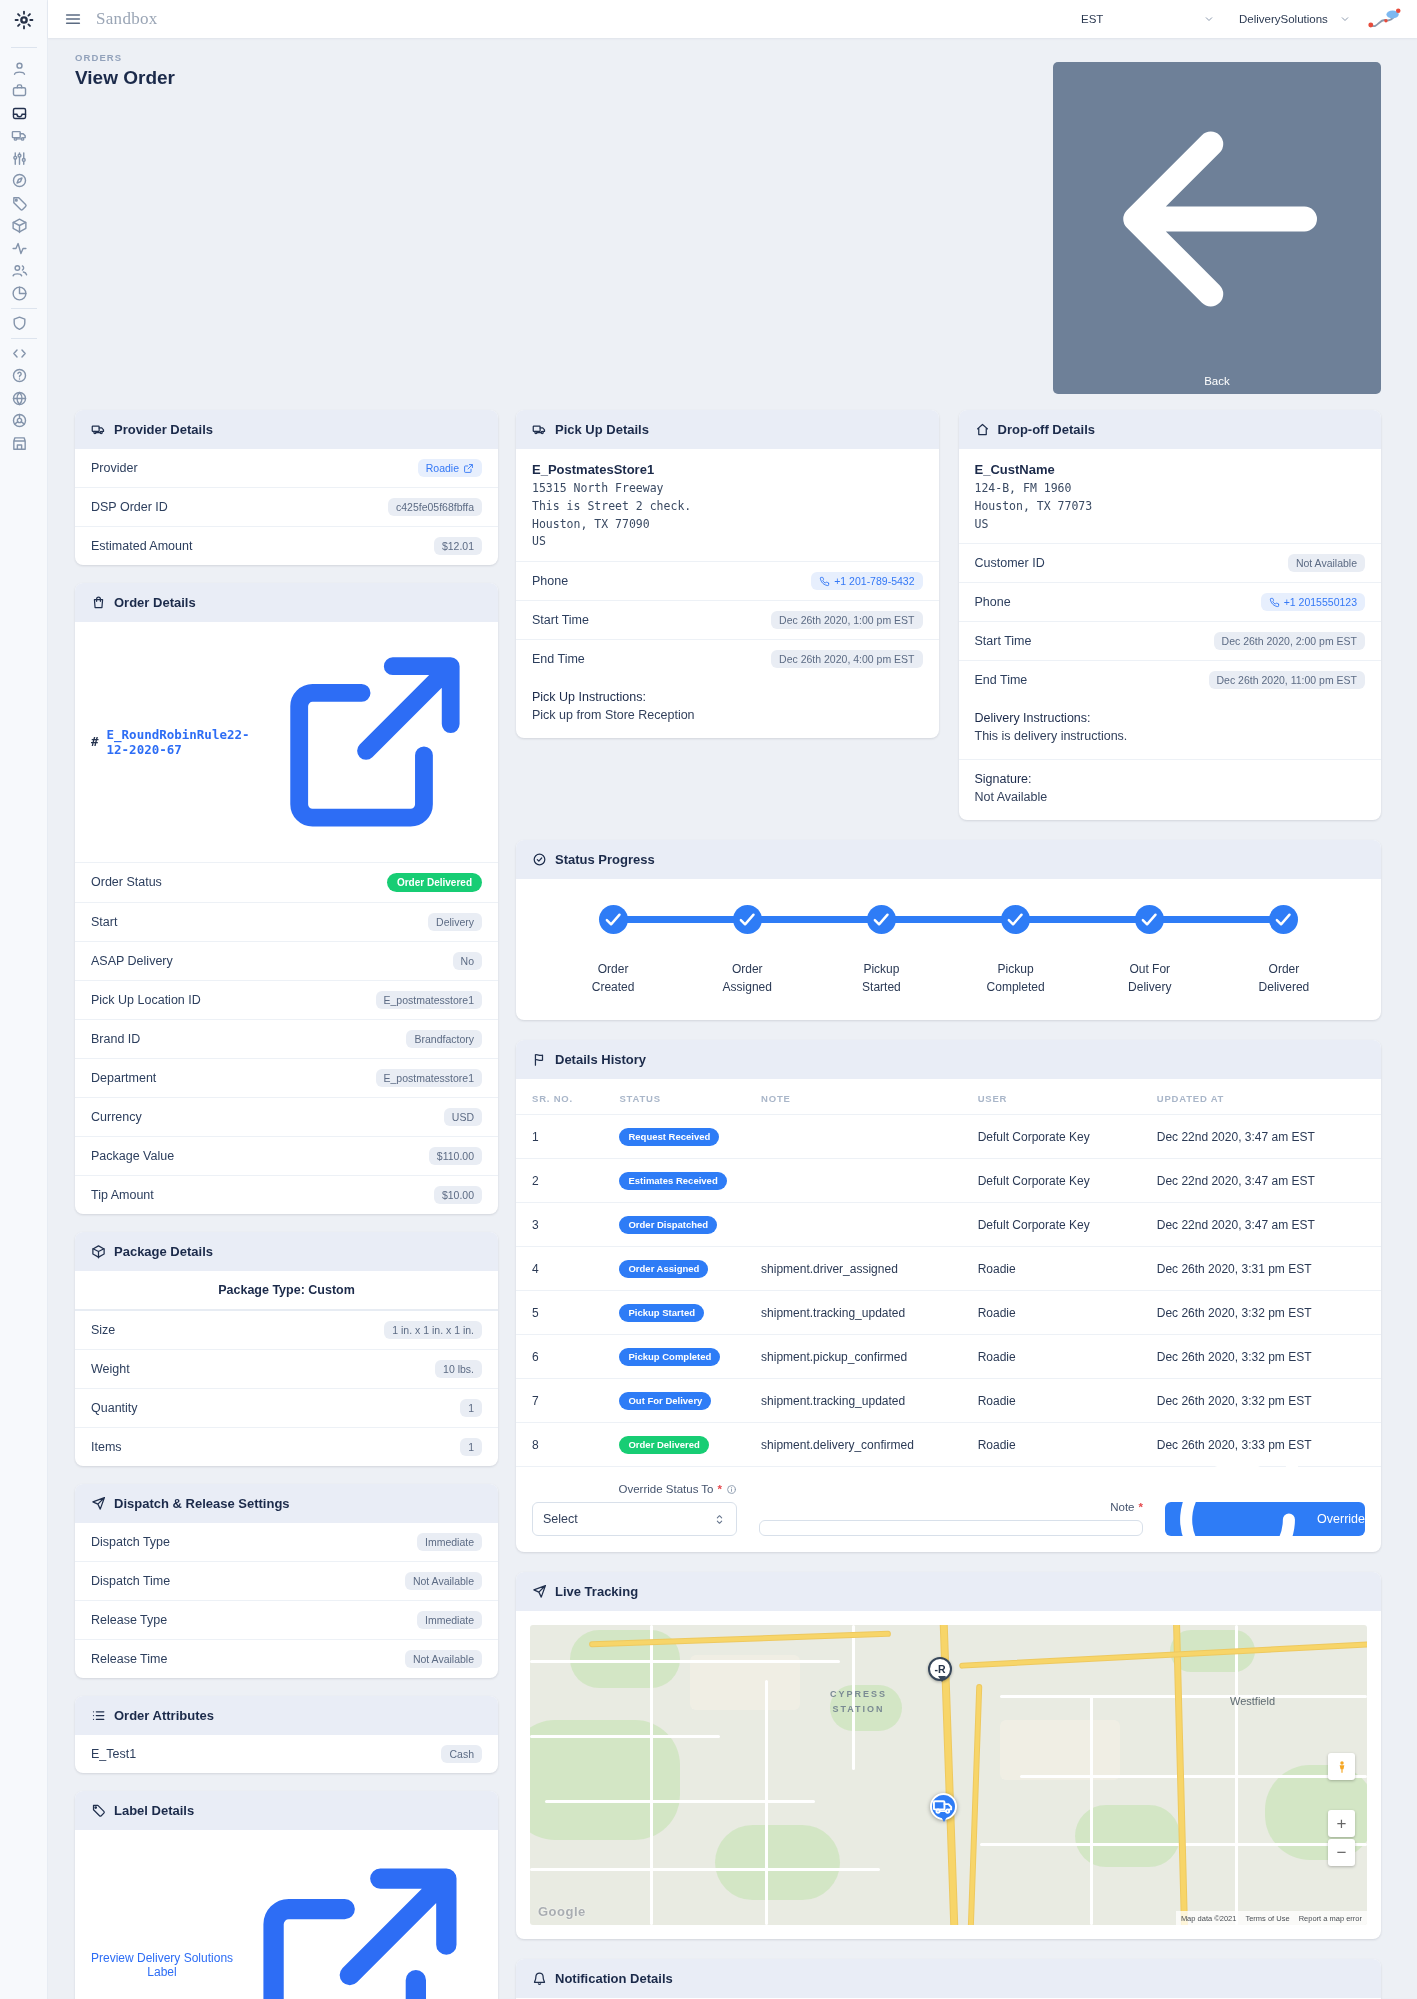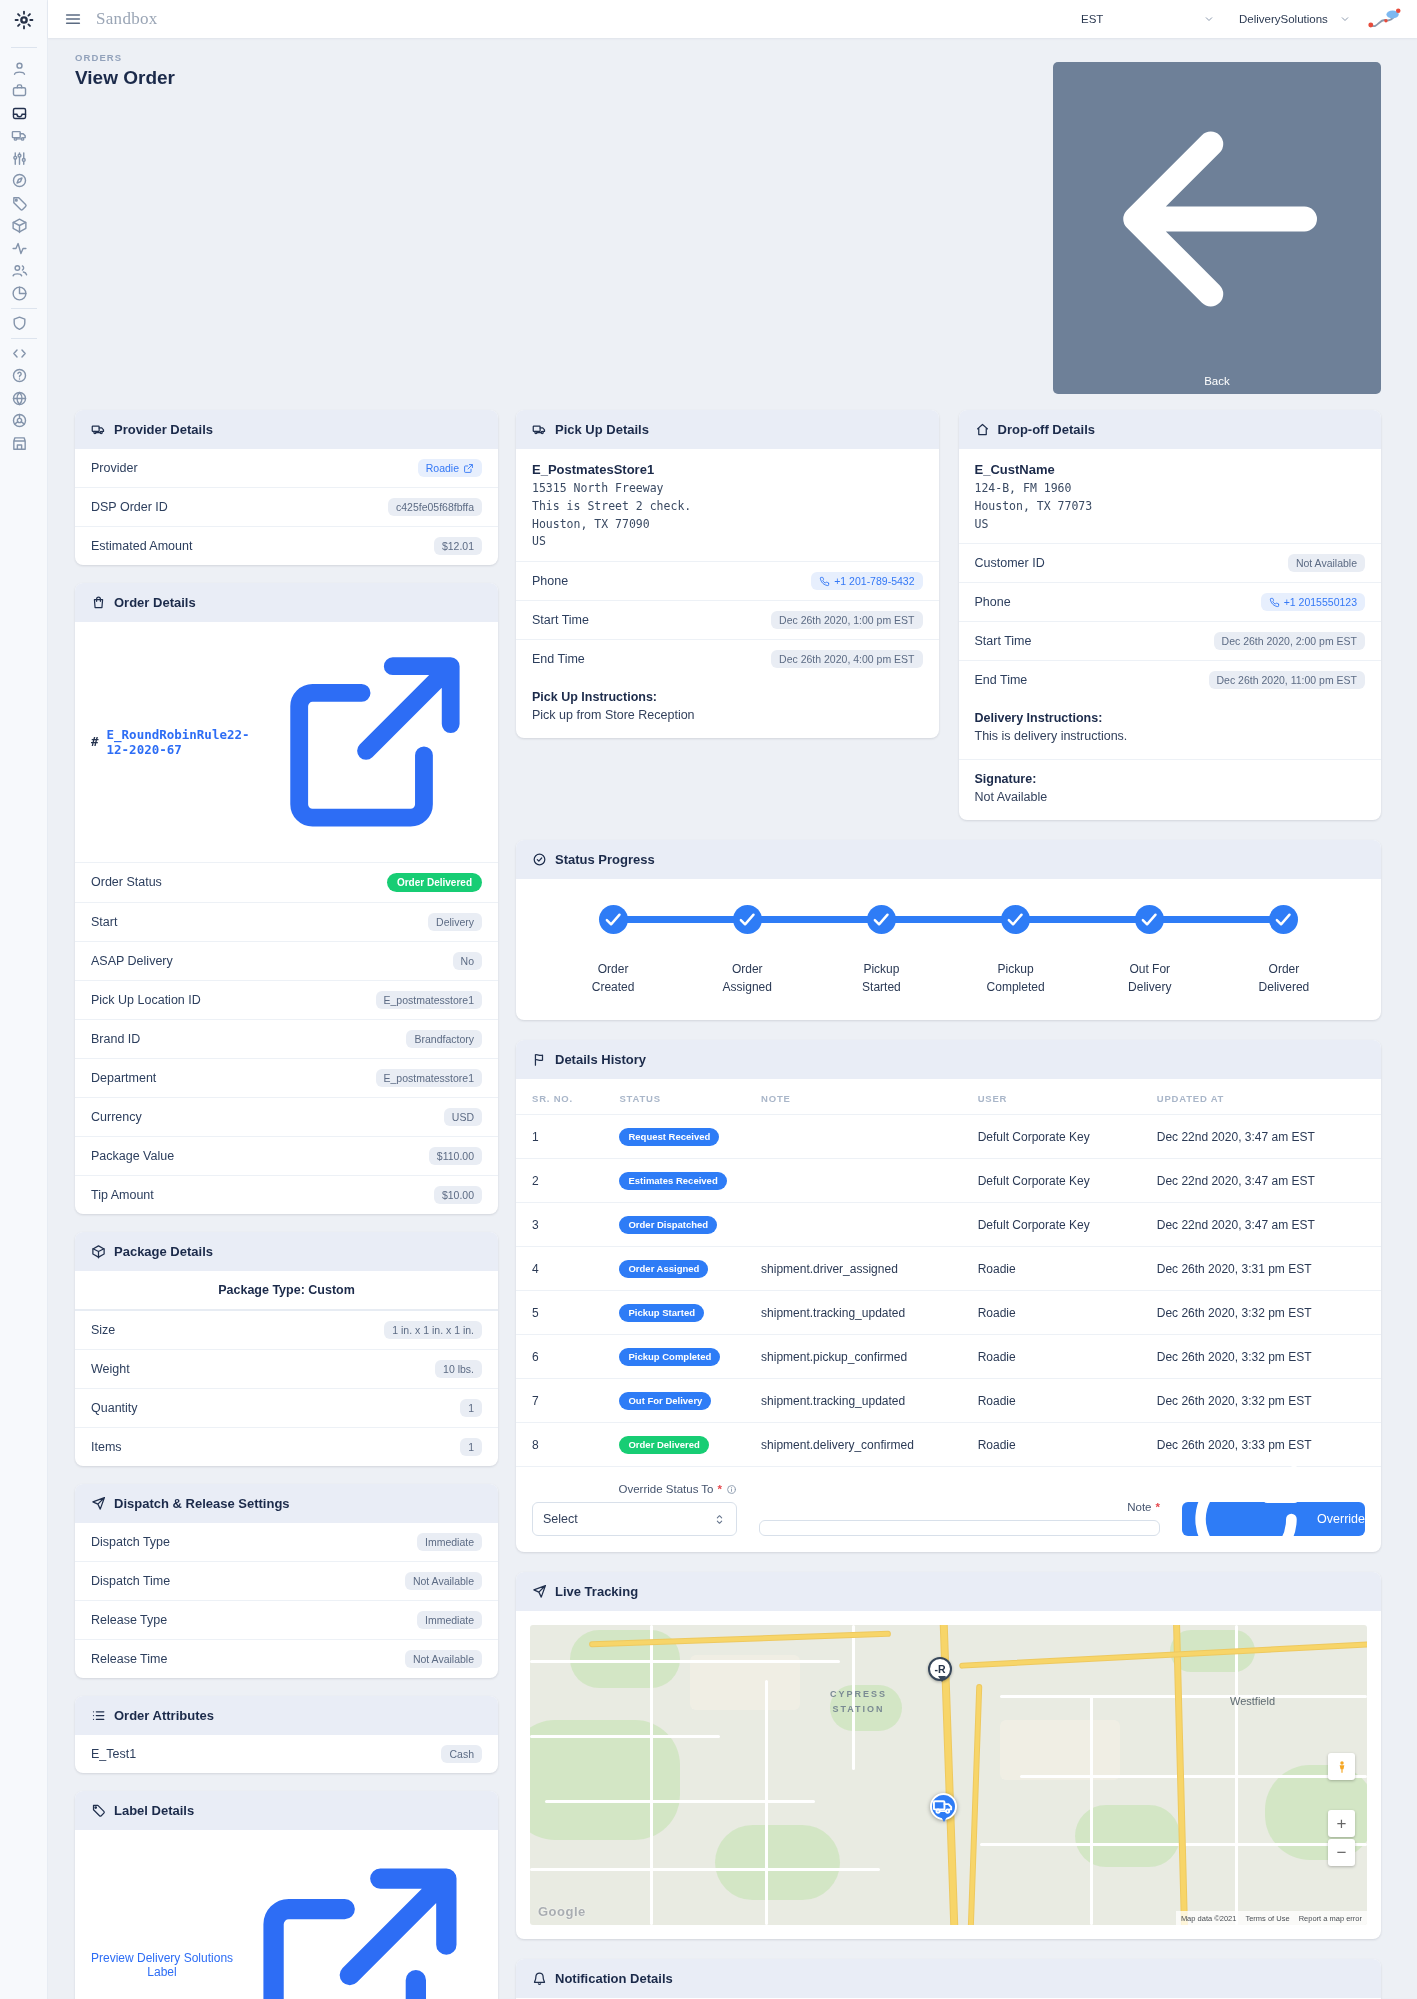--- a/index.html
+++ b/index.html
@@ -70,21 +70,21 @@
 
   .label-link-row{padding:13px 16px; text-align:center; border-bottom:1px solid #e3e9f1;}
   .label-link{color:#2d6df5; font-size:12px; font-weight:500; text-decoration:none; display:inline-flex; align-items:center; gap:5px;}
   .label-link svg{width:11px; height:11px;}
 
   .addr-block{padding:13px 16px 10px 16px; border-bottom:1px solid var(--line);}
   .addr-name{font-size:13px; font-weight:700; margin-bottom:3px;}
   .addr-line{font-family:"DejaVu Sans Mono", monospace; font-size:11.5px; color:#3a4a63; line-height:1.55;}
   .instr-block{padding:12px 16px 16px 16px;}
   .instr-block.bordered{border-bottom:1px solid var(--line);}
-  .instr-label{font-size:12.5px; font-weight:700; margin-bottom:4px;}
+  .instr-label{font-size:12.5px; font-weight:400; margin-bottom:4px;}
   .instr-text{font-size:12.5px; color:#33415c;}
 
   
   .steps-wrap{padding:26px 30px 24px 30px;}
   .steps{display:flex; position:relative;}
   .steps .track{position:absolute; top:11px; left:8.33%; right:8.33%; height:7px; background:var(--accent); border-radius:4px;}
   .step{flex:1; display:flex; flex-direction:column; align-items:center; position:relative;}
   .dot{width:29px; height:29px; border-radius:50%; background:var(--accent); display:flex; align-items:center; justify-content:center; z-index:1;}
   .dot svg{width:14px; height:14px; color:#fff;}
   .slabel{margin-top:27px; font-size:12px; color:#2b3a55; text-align:center; width:76px; line-height:1.45;}
@@ -99,21 +99,21 @@
 
   .override{display:flex; gap:22px; padding:16px; align-items:flex-end; border-top:1px solid var(--line);}
   .ov-field{display:flex; flex-direction:column; gap:7px;}
   .ov-label{font-size:11.5px; color:#45546e; display:flex; align-items:center; gap:4px;justify-content:flex-end;}
   .req{color:#e5484d; font-weight:700;}
   .info-ic{width:11px; height:11px; color:#8b99ad;}
   .ov-select{width:205px; height:34px; border:1px solid #d8e0ea; border-radius:6px; background:#fff; display:flex; align-items:center; justify-content:space-between; padding:0 10px; font-size:12.5px; color:#33415c; cursor:pointer;}
   .updn{width:13px; height:13px; color:#65748c;}
   .ov-input{flex:1; height:34px; border:1px solid #d8e0ea; border-radius:6px; font-size:12.5px; padding:0 10px; color:#33415c; font-family:"Liberation Sans",sans-serif;}
   .ov-note{flex:1;}
-  .ov-btn{width:183px; height:34px; background:var(--accent); border:none; border-radius:6px; color:#fff; font-size:12.5px; font-weight:500; display:flex; align-items:center; justify-content:center; gap:7px; cursor:pointer;}
+  .ov-btn{width:200px; height:34px; background:var(--accent); border:none; border-radius:6px; color:#fff; font-size:12.5px; font-weight:500; display:flex; align-items:center; justify-content:center; gap:7px; cursor:pointer;}
   .ov-btn svg{width:12px; height:12px;}
 
   
   .map-pad{padding:14px;}
   .map{position:relative; height:300px; background:#e9ebe2; overflow:hidden; border-radius:3px;}
   .patch{position:absolute; background:#cfe5c0; border-radius:45px; opacity:.85;}
   .block{position:absolute; background:#f1eee4; border-radius:6px; opacity:.9;}
   .road{position:absolute; background:#fff; border-radius:2px;}
   .yroad{position:absolute; background:#f7d569; border-radius:3px; box-shadow:0 0 0 1px #eec95f;}
   .map-label{position:absolute; font-size:9px; letter-spacing:2px; color:#7a8a93; font-weight:700; text-align:center; line-height:1.6;}

